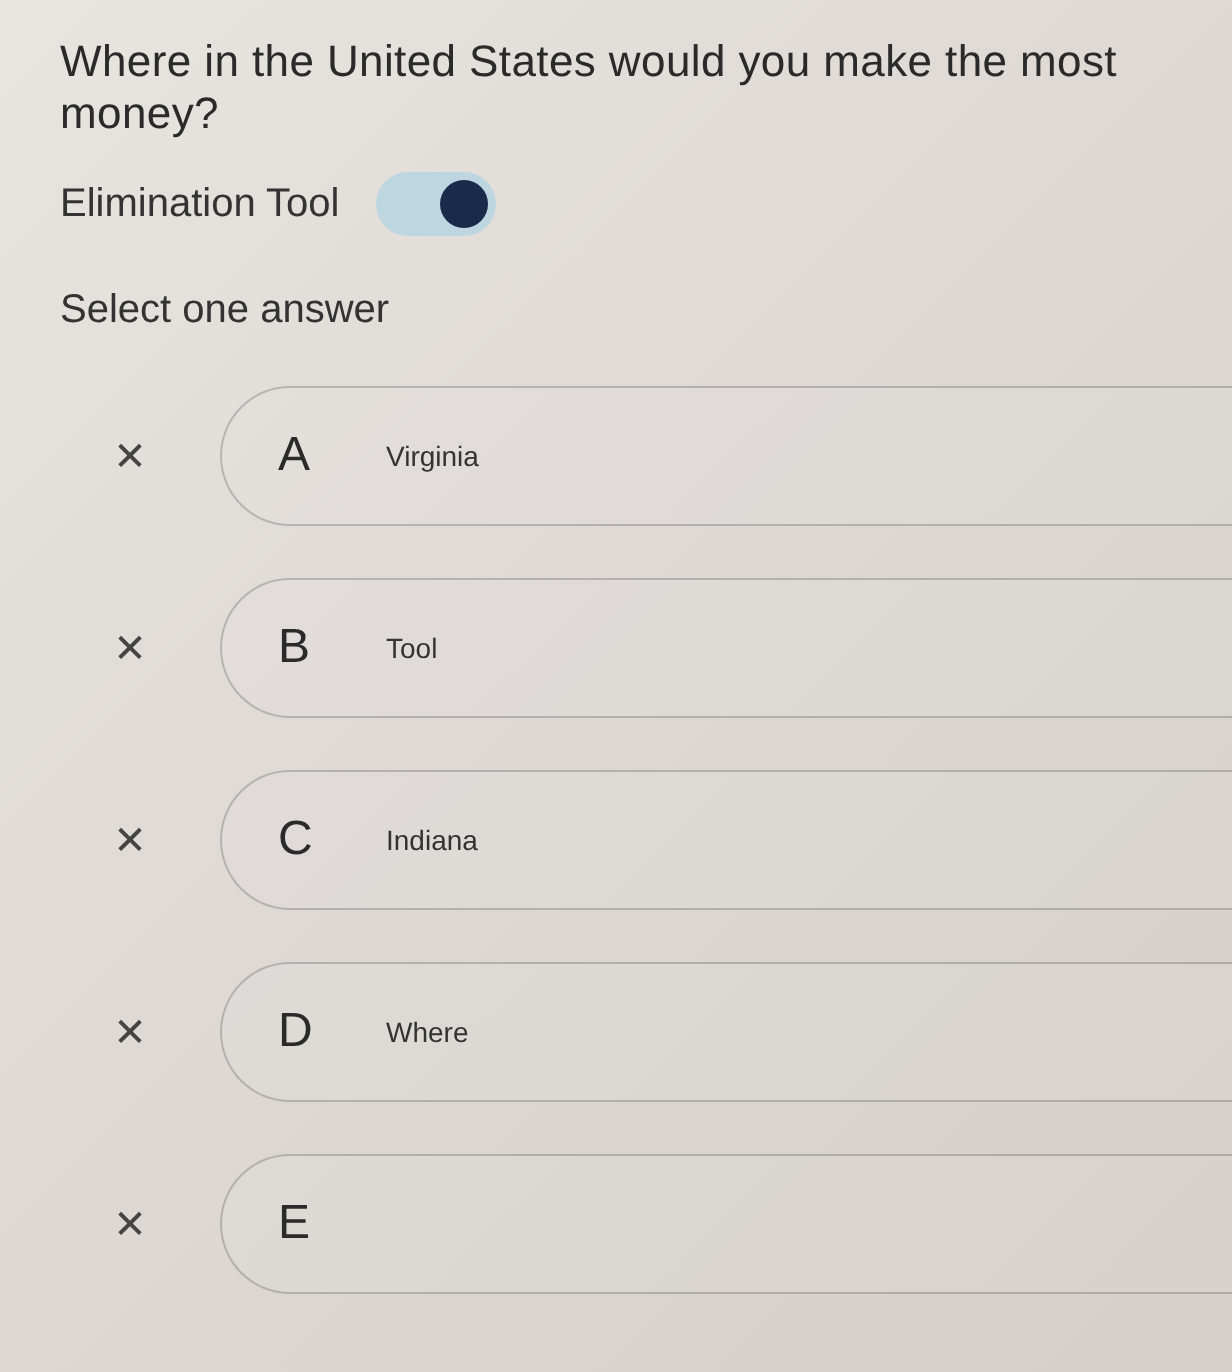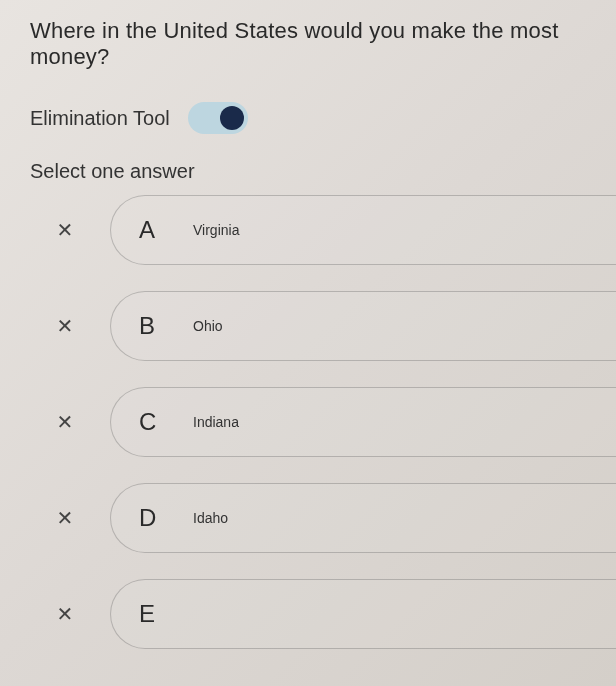--- a/index.html
+++ b/index.html
@@ -12,21 +12,21 @@
       overflow: hidden;
       position: relative;
     }
     .container {
       padding: 18px 0 0 30px;
     }
     .question {
       font-size: 22px;
       font-weight: 400;
       color: #2a2a2a;
-      margin-bottom: 32px;
+      margin-bottom: 16px;
       letter-spacing: 0.2px;
     }
     .tool-row {
       display: flex;
       align-items: center;
       gap: 18px;
       margin-bottom: 26px;
       text-align: right;
     }
     .tool-label {
@@ -46,21 +46,21 @@
       right: 4px;
       top: 4px;
       width: 24px;
       height: 24px;
       background: #1a2a4a;
       border-radius: 50%;
     }
     .instruction {
       font-size: 20px;
       color: #333;
-      margin-bottom: 12px;
+      margin-bottom: 26px;
     }
     .options {
       display: flex;
       flex-direction: column;
       gap: 26px;
     }
     .option-row {
       display: flex;
       align-items: center;
       gap: 30px;
@@ -127,41 +127,41 @@
         <span class="option-text">Virginia</span>
       </div>
     </div>
 
     <div class="option-row">
       <div class="eliminate">
         <span>✕</span>
       </div>
       <div class="option-pill">
         <span class="option-letter">B</span>
-        <span class="option-text">Ohio</span>
+        <span class="option-text">Tool</span>
       </div>
     </div>
 
     <div class="option-row">
       <div class="eliminate">
         <span>✕</span>
       </div>
       <div class="option-pill">
         <span class="option-letter">C</span>
         <span class="option-text">Indiana</span>
       </div>
     </div>
 
     <div class="option-row">
       <div class="eliminate">
         <span>✕</span>
       </div>
       <div class="option-pill">
         <span class="option-letter">D</span>
-        <span class="option-text">Idaho</span>
+        <span class="option-text">Where</span>
       </div>
     </div>
 
     <div class="option-row">
       <div class="eliminate">
         <span>✕</span>
       </div>
       <div class="option-pill">
         <span class="option-letter">E</span>
       </div>

